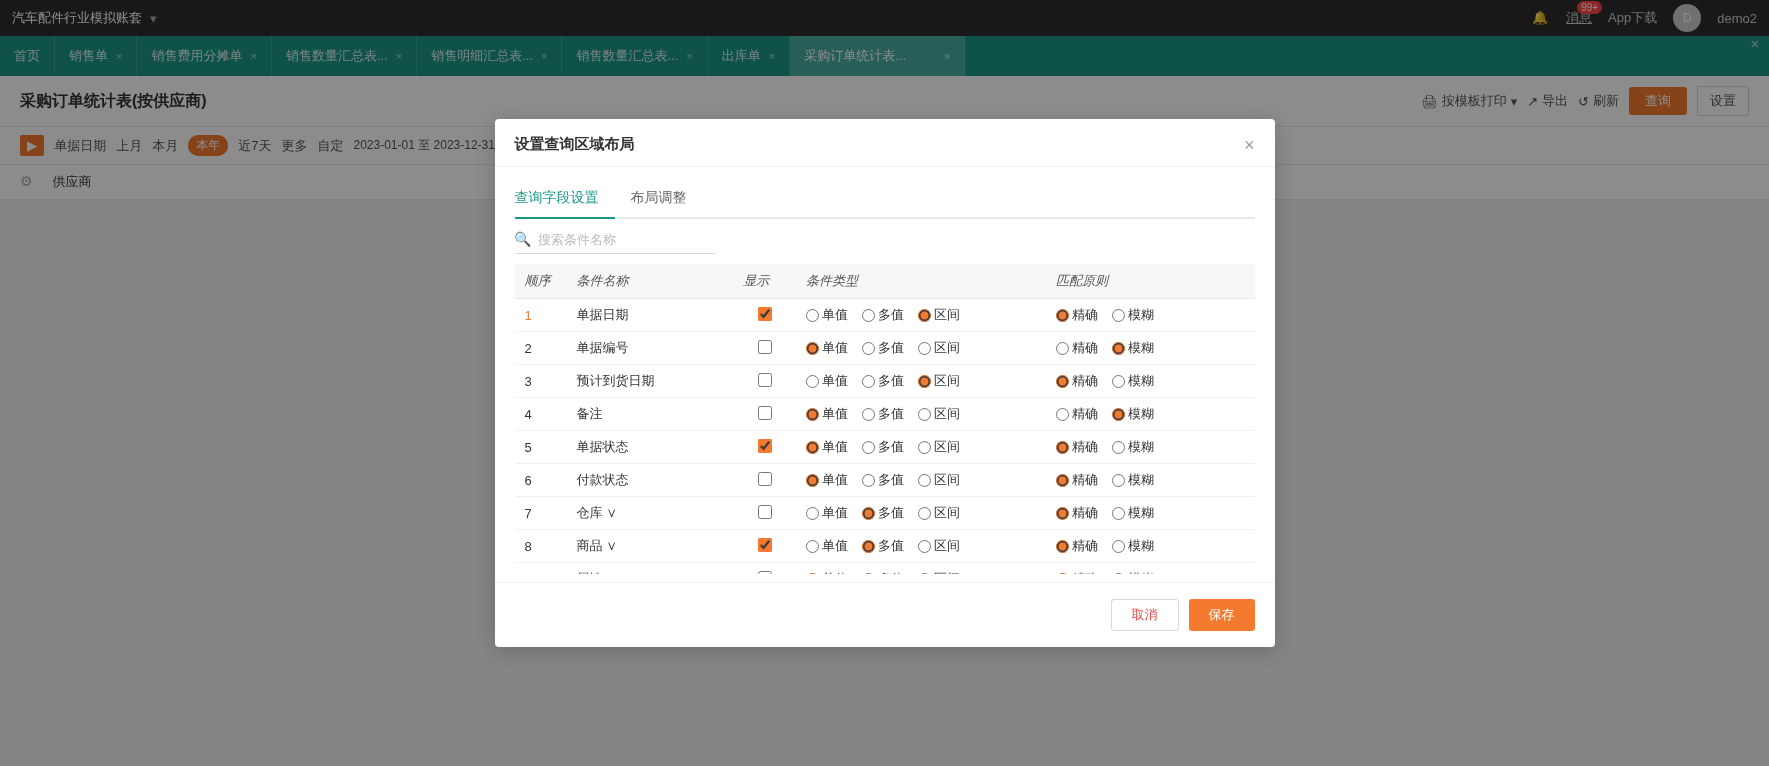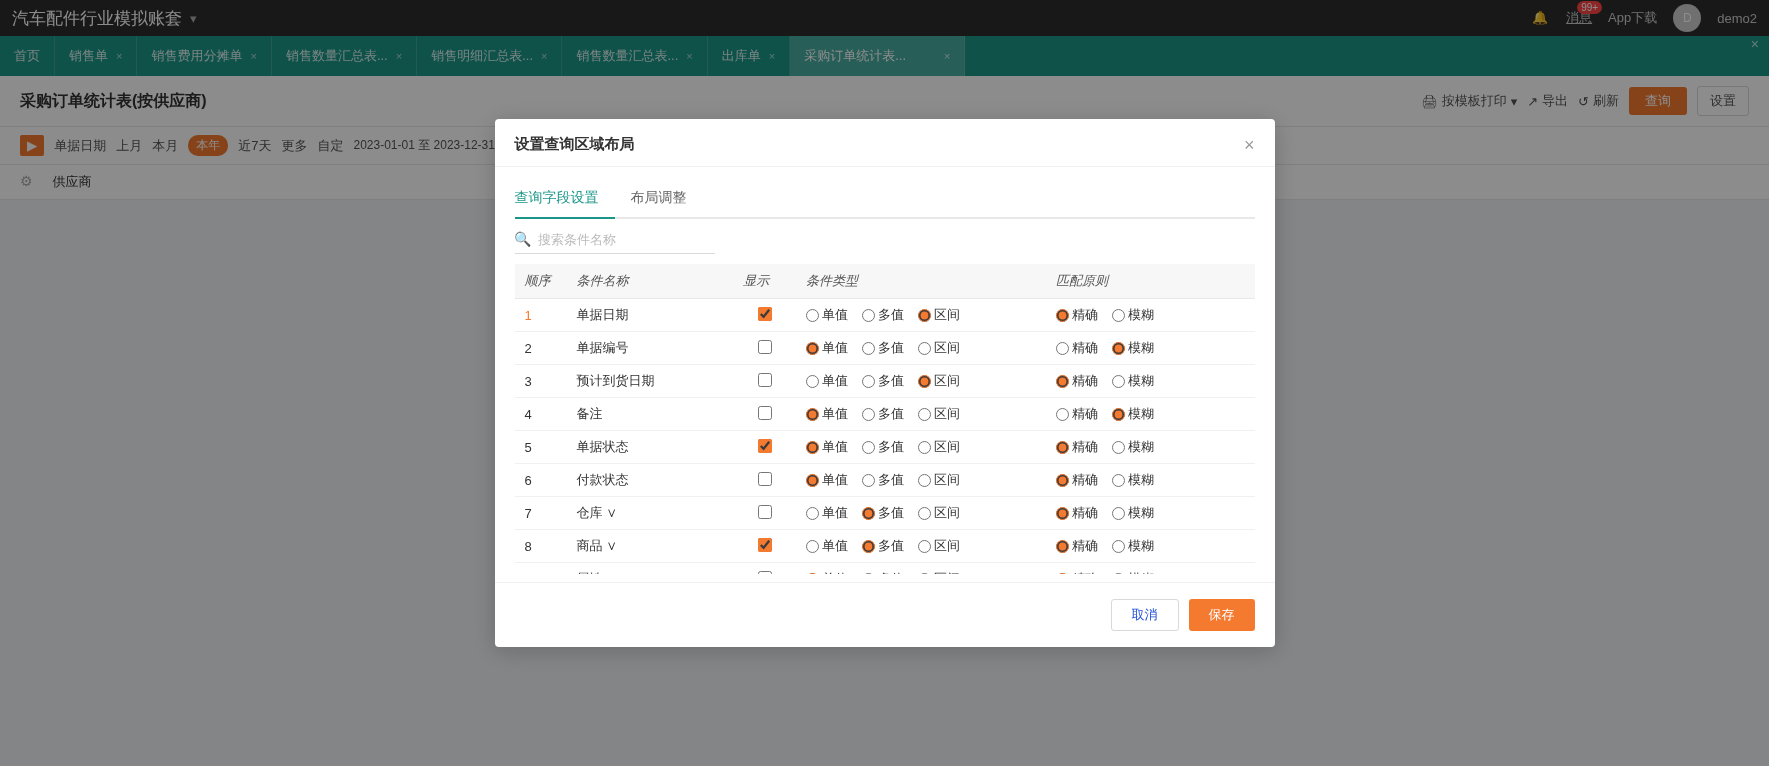--- a/index.html
+++ b/index.html
@@ -9,21 +9,21 @@
     .top-nav {
       background: #2d2d2d;
       height: 36px;
       display: flex;
       align-items: center;
       padding: 0 12px;
       justify-content: space-between;
       color: #ccc;
     }
     .top-nav-left { display: flex; align-items: center; gap: 8px; }
-    .top-nav-brand { color: #fff; font-size: 17px; }
+    .top-nav-brand { color: #fff; font-size: 13px; }
     .top-nav-right { display: flex; align-items: center; gap: 16px; color: #ccc; font-size: 13px; }
     .notification-badge { position: relative; display: inline-block; }
     .badge { background: #f44; color: white; border-radius: 8px; font-size: 10px; padding: 1px 4px; position: absolute; top: -8px; right: -10px; }
 
     
     .tab-bar {
       background: #1a9688;
       height: 40px;
       display: flex;
       align-items: flex-start;
@@ -168,21 +168,21 @@
 
     
     .modal-footer {
       padding: 16px 20px;
       display: flex;
       justify-content: flex-end;
       gap: 10px;
       border-top: 1px solid #f0f0f0;
       margin-top: 8px;
     }
-    .btn-cancel { border: 1px solid #d9d9d9; background: white; color: #1d4ed8; padding: 6px 20px; border-radius: 3px; cursor: pointer; font-size: 13px; font-family: Liberation Mono, monospace; }
+    .btn-cancel { border: 1px solid #d9d9d9; background: white; color: #ef4444; padding: 6px 20px; border-radius: 3px; cursor: pointer; font-size: 13px; font-family: Liberation Mono, monospace; }
     .btn-save { background: #f47a30; color: white; border: none; padding: 6px 20px; border-radius: 3px; cursor: pointer; font-size: 13px; }
 
     
     .scroll-body::-webkit-scrollbar { width: 6px; }
     .scroll-body::-webkit-scrollbar-thumb { background: #ccc; border-radius: 3px; }
 
     .col-order { width: 50px; }
     .col-name { width: 160px; }
     .col-show { width: 60px; text-align: center; }
     .col-type { width: 240px; }

